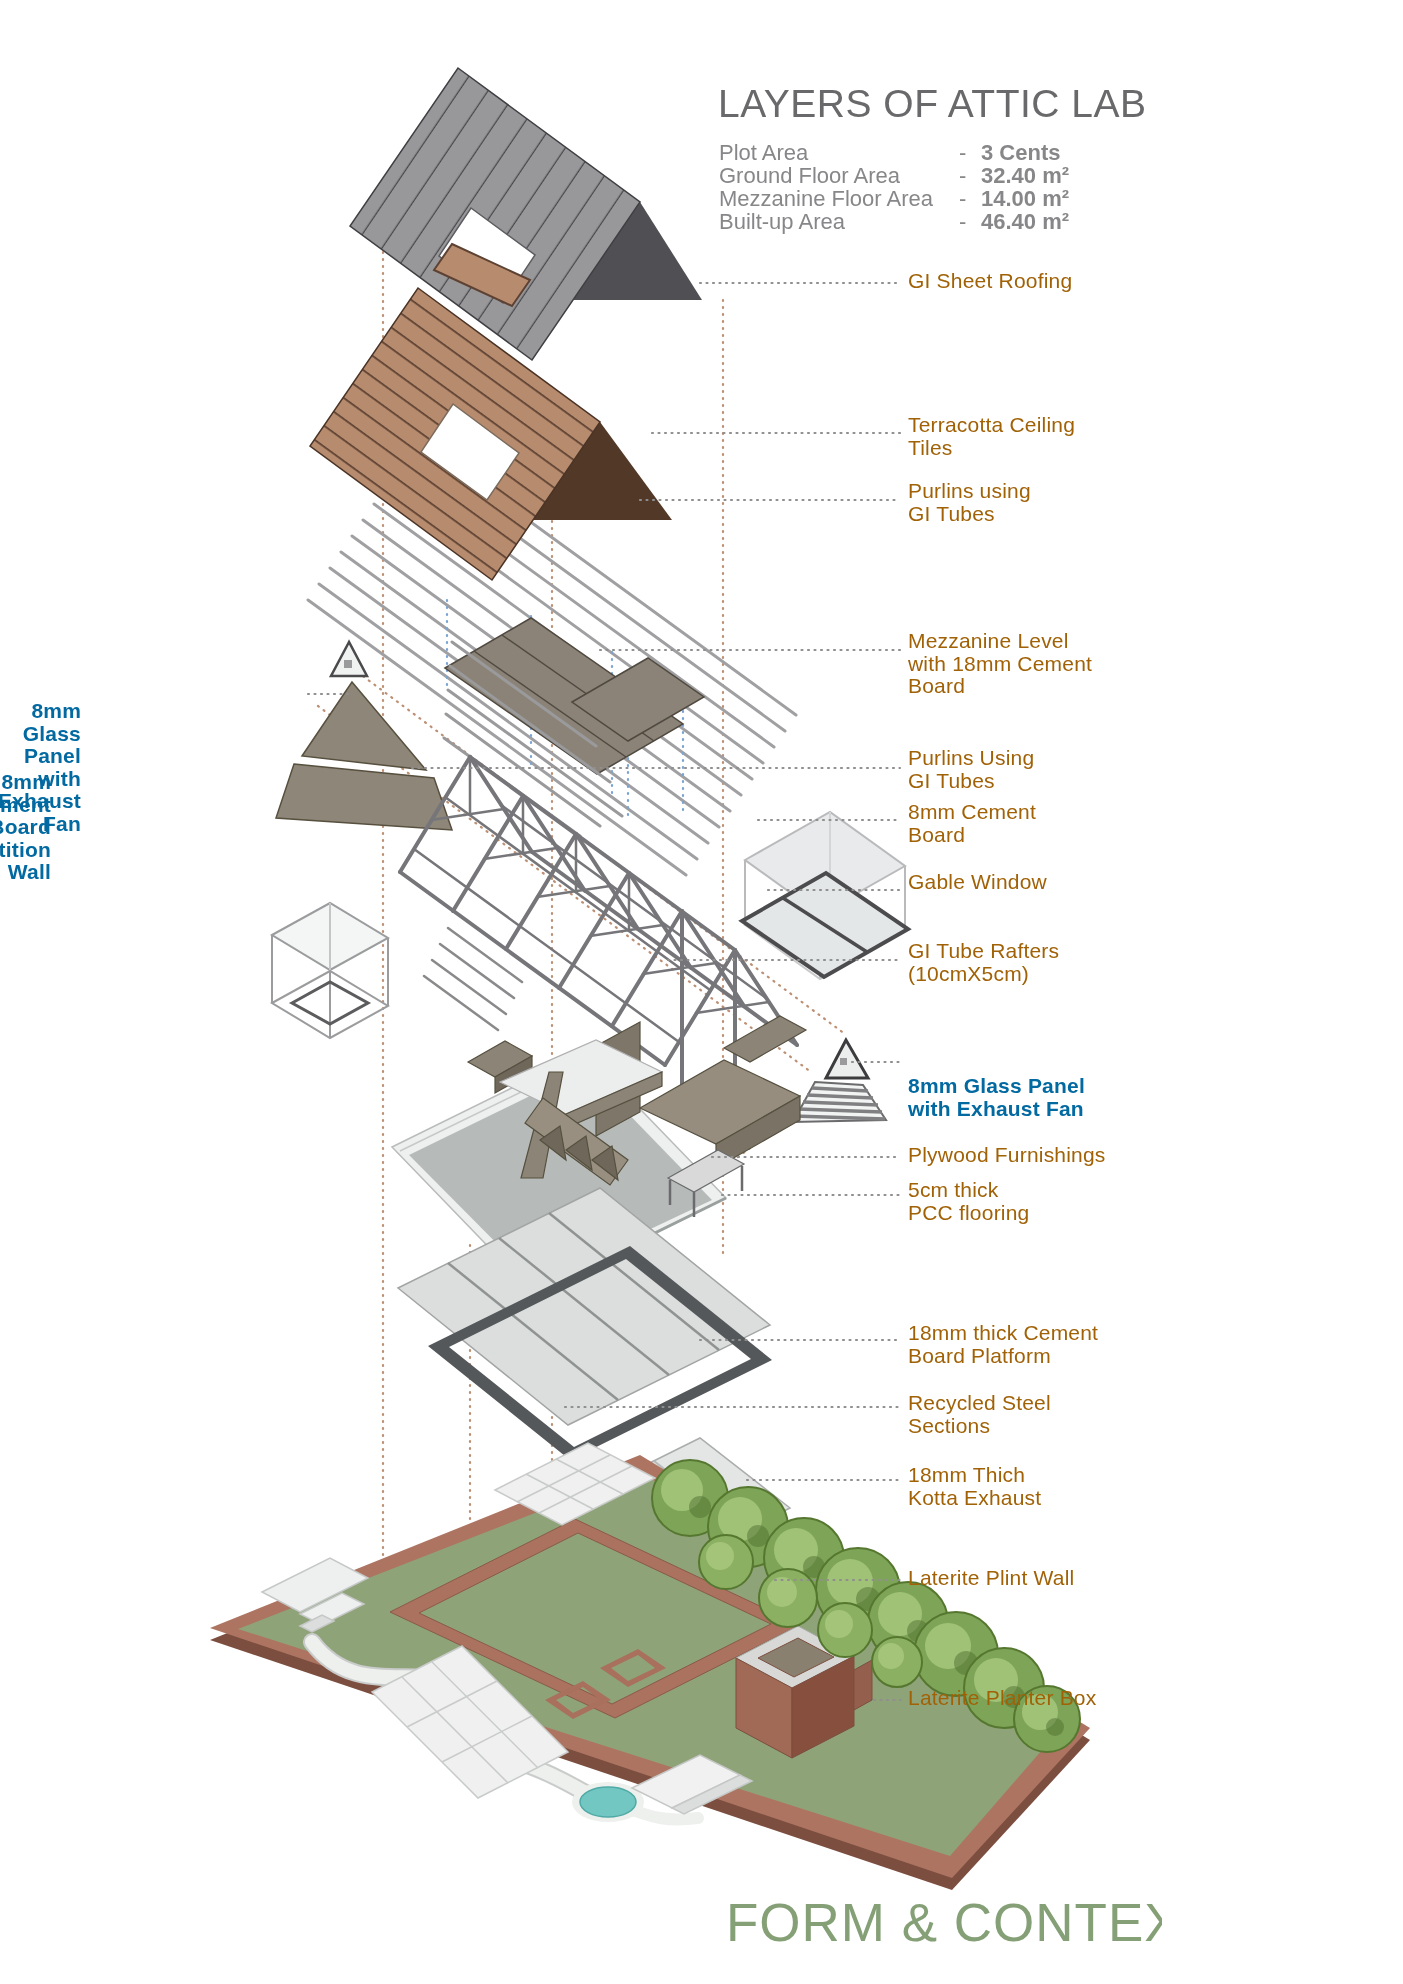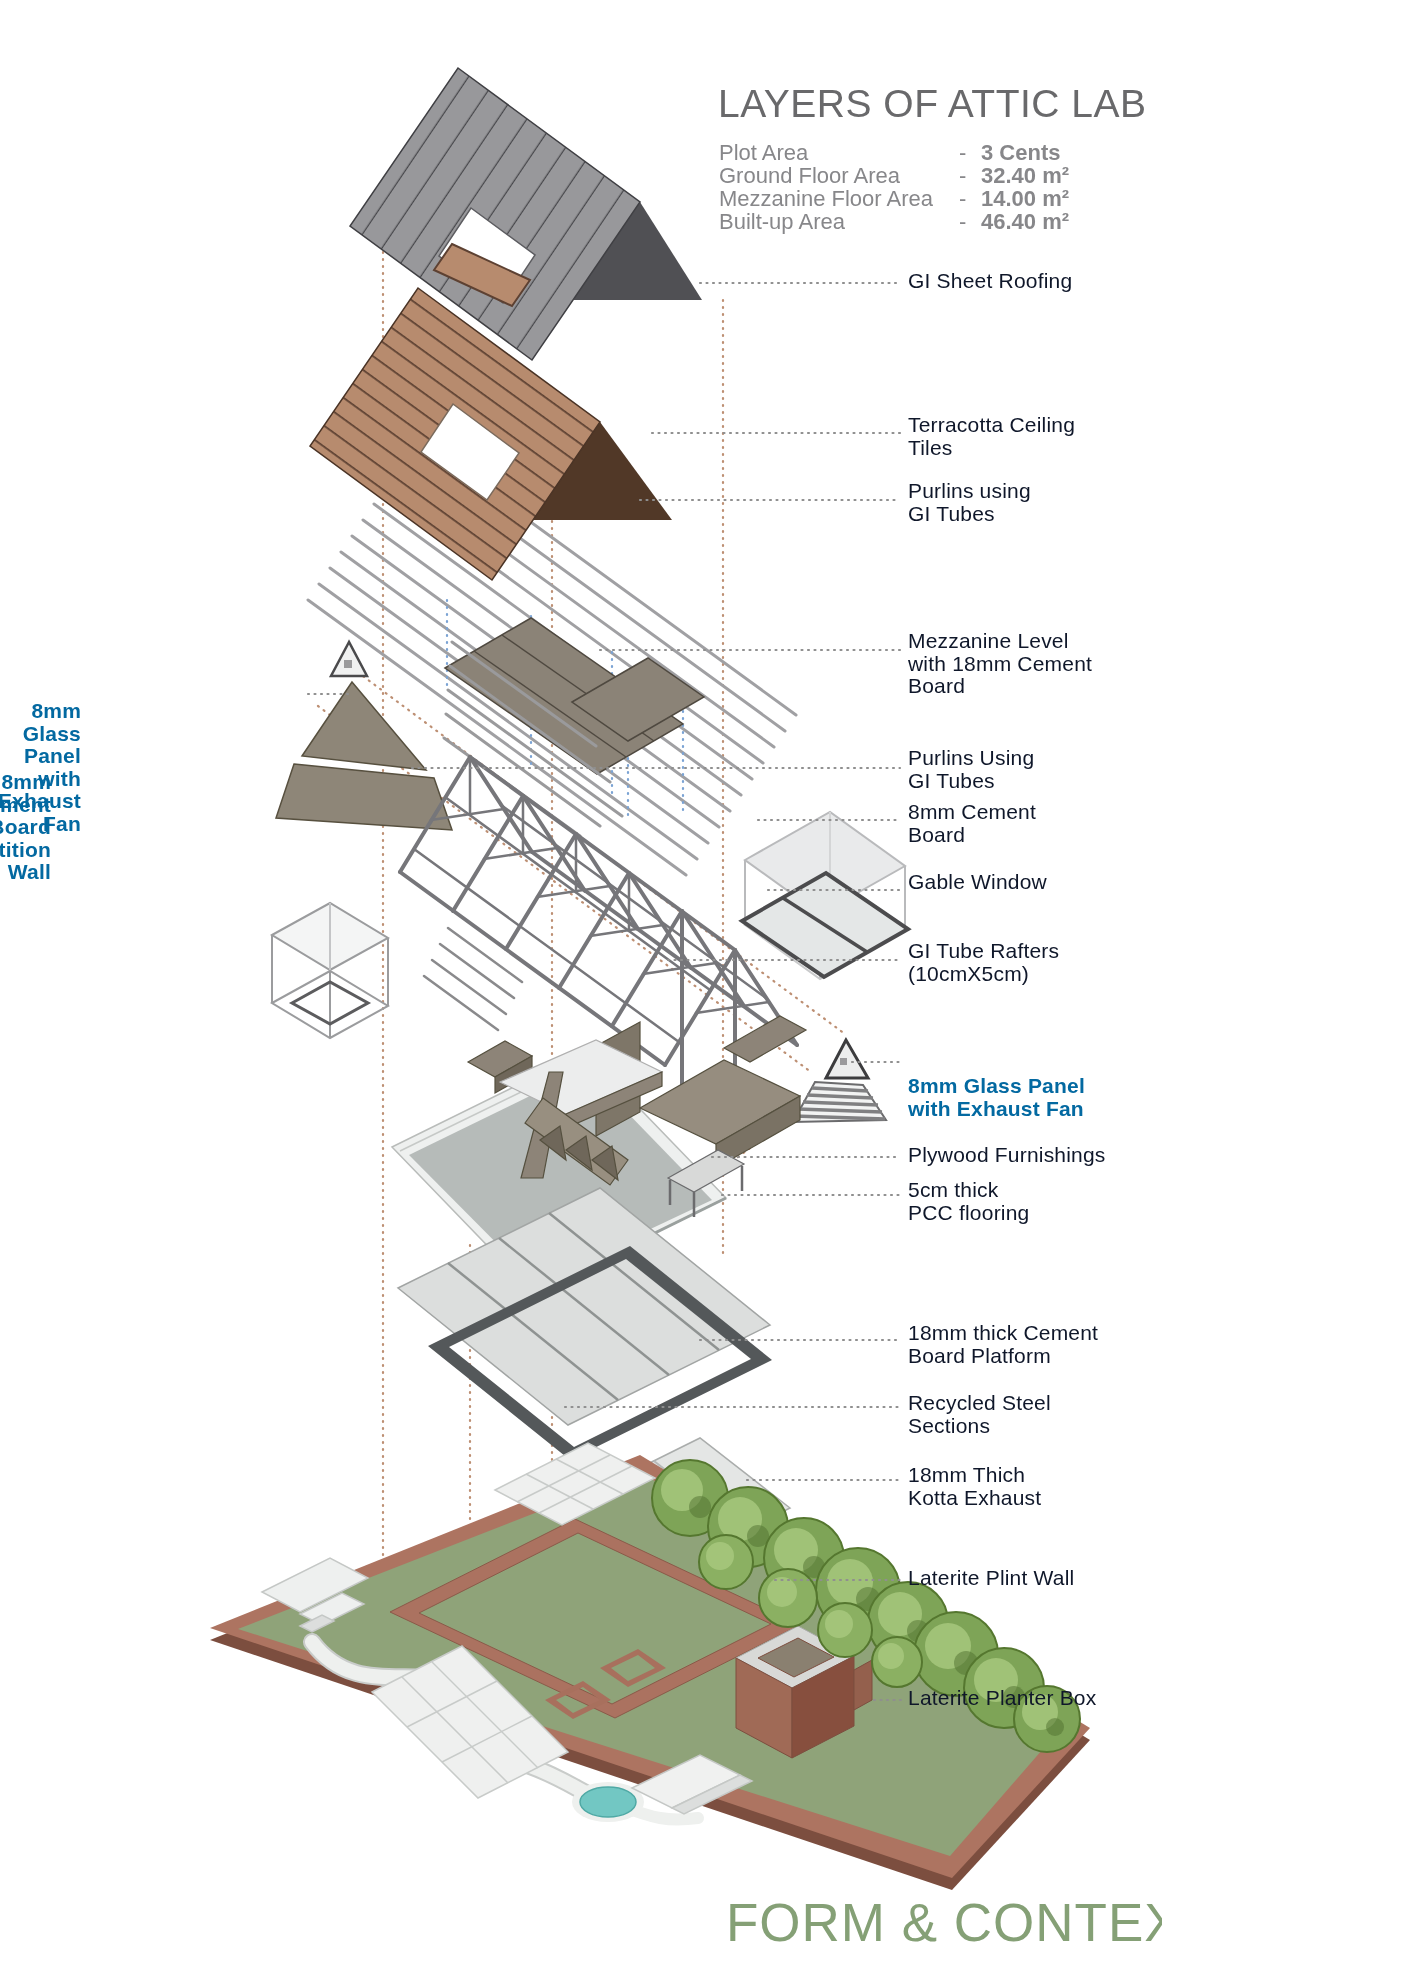--- a/index.html
+++ b/index.html
@@ -6,21 +6,21 @@
   .stage{position:relative;width:1162px;height:1984px;background:#ffffff;
          font-family:"Liberation Sans",sans-serif;overflow:hidden;}
   .stage svg{position:absolute;left:0;top:0;}
   .title{position:absolute;left:718px;top:82px;font-size:39px;color:#69696b;
          letter-spacing:0.5px;white-space:nowrap;}
   .stats{position:absolute;left:719px;top:141px;display:grid;
          grid-template-columns:240px 22px auto;
          font-size:22px;line-height:23px;color:#87878a;}
   .stats .sv{white-space:nowrap;font-weight:bold;}
   .lbl{position:absolute;left:908px;font-size:21px;line-height:22.5px;
-       color:#0f172a;white-space:pre-line;letter-spacing:0.2px;}
+       color:#a16207;white-space:pre-line;letter-spacing:0.2px;}
   .lbl.bold{color:#0369a1;font-weight:700;margin-top:36px;}
   .lbl.left{left:auto;text-align:right;}
   .footer{position:absolute;left:726px;top:1892px;font-size:53px;
           color:#85a076;letter-spacing:1px;white-space:nowrap;}
 </style>
 </head>
 <body>
 
 <div class="stage">
 

